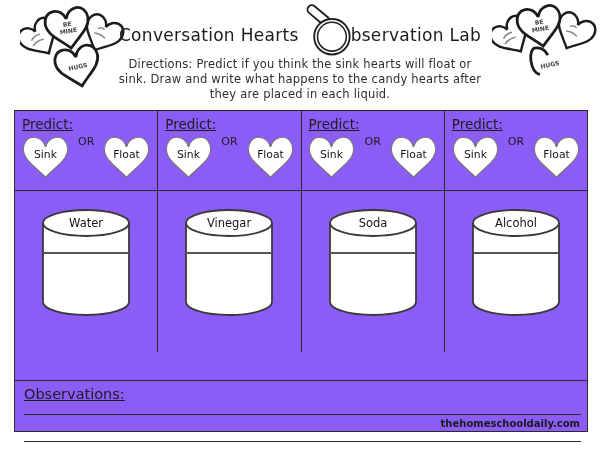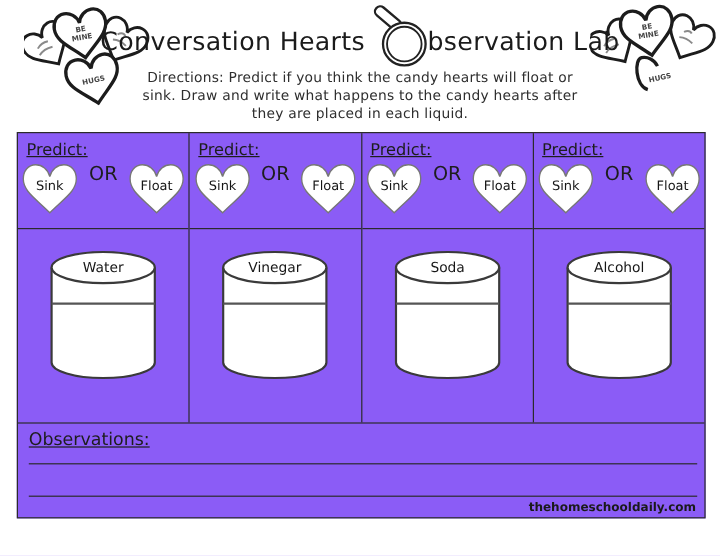--- a/index.html
+++ b/index.html
@@ -4,21 +4,21 @@
 <style>
   html,body{margin:0;padding:0;background:#fff;}
   .page{
     position:relative;width:600px;height:463px;background:#fff;overflow:hidden;
     font-family:"DejaVu Sans",sans-serif;color:#1d1d1d;
   }
   
   .title-row{
     position:absolute;left:0;right:0;top:14px;height:42px;
     display:flex;justify-content:center;align-items:center;
-    font-size:21px;letter-spacing:.3px;color:#1b1b1b;white-space:nowrap;
+    font-size:17px;letter-spacing:.3px;color:#1b1b1b;white-space:nowrap;
   }
   .magnifier{width:48px;height:56px;margin:-10px -3px 0 7px;flex:0 0 auto;}
   .directions{
     position:absolute;left:0;right:0;top:57px;text-align:center;
     font-size:11.5px;line-height:15px;color:#2e2e2e;letter-spacing:.2px;
   }
   .corner-hearts{position:absolute;width:105px;height:88px;}
   .corner-hearts.left{left:20px;top:5px;}
   .corner-hearts.right{left:492px;top:3px;}
   
@@ -30,25 +30,25 @@
   .col-grid{display:flex;height:241px;flex:0 0 auto;}
   .col{flex:1 1 0;border-right:1.6px solid #2b2b2b;display:flex;flex-direction:column;min-width:0;}
   .col:last-child{border-right:none;}
   .predict-cell{
     height:80px;box-sizing:border-box;border-bottom:1.6px solid #2b2b2b;
     padding:3px 7px 0;
   }
   .predict-label{font-size:13.5px;text-decoration:underline;color:#1d1d1d;}
   .heart-row{display:flex;justify-content:center;gap:9px;margin-top:2px;}
   .choice-heart{width:47px;height:45px;flex:0 0 auto;}
-  .or-label{font-size:16px;color:#1d1d1d;}
+  .or-label{font-size:11px;color:#1d1d1d;}
   .jar-cell{flex:1;display:flex;justify-content:center;align-items:flex-start;padding-top:17px;}
   .jar{width:92px;height:110px;}
   
-  .obs-row{flex:1;border-top:1.6px solid #2b2b2b;position:relative;padding:3px 9px;box-sizing:border-box;}
+  .obs-row{flex:1;border-top:1.6px solid #2b2b2b;position:relative;padding:3px 9px;box-sizing:border-box;margin-top:28px;}
   .obs-label{font-size:14.5px;text-decoration:underline;color:#1d1d1d;}
   .obs-line{position:absolute;left:9px;right:6px;height:0;border-top:1.4px solid #2b2b2b;}
   .obs-line.l1{top:33px;}
   .obs-line.l2{top:60px;}
   
   .footer{
     position:absolute;right:20px;top:418px;font-size:10px;font-weight:bold;color:#1a1a1a;
   }
   svg text{font-family:"DejaVu Sans",sans-serif;}
 </style>
@@ -105,21 +105,21 @@
     <span>Conversation Hearts</span>
     <svg class="magnifier" viewBox="0 0 50 56">
       <rect x="2" y="2" width="27" height="9" rx="4.5" transform="rotate(40 6 6)" fill="#fff" stroke="#222" stroke-width="2"></rect>
       <circle cx="27" cy="35" r="18.5" fill="#fff" stroke="#222" stroke-width="2"></circle>
       <circle cx="27" cy="35" r="15" fill="none" stroke="#222" stroke-width="1.6"></circle>
     </svg>
     <span>bservation Lab</span>
   </div>
 
   <div class="directions">
-    <div>Directions: Predict if you think the candy hearts will float or</div>
+    <div>Directions: Predict if you think the sink hearts will float or</div>
     <div>sink. Draw and write what happens to the candy hearts after</div>
     <div>they are placed in each liquid.</div>
   </div>
 
   <div class="lab-table">
     <div class="col-grid">
 
       <div class="col">
         <div class="predict-cell">
           <span class="predict-label">Predict:</span>

